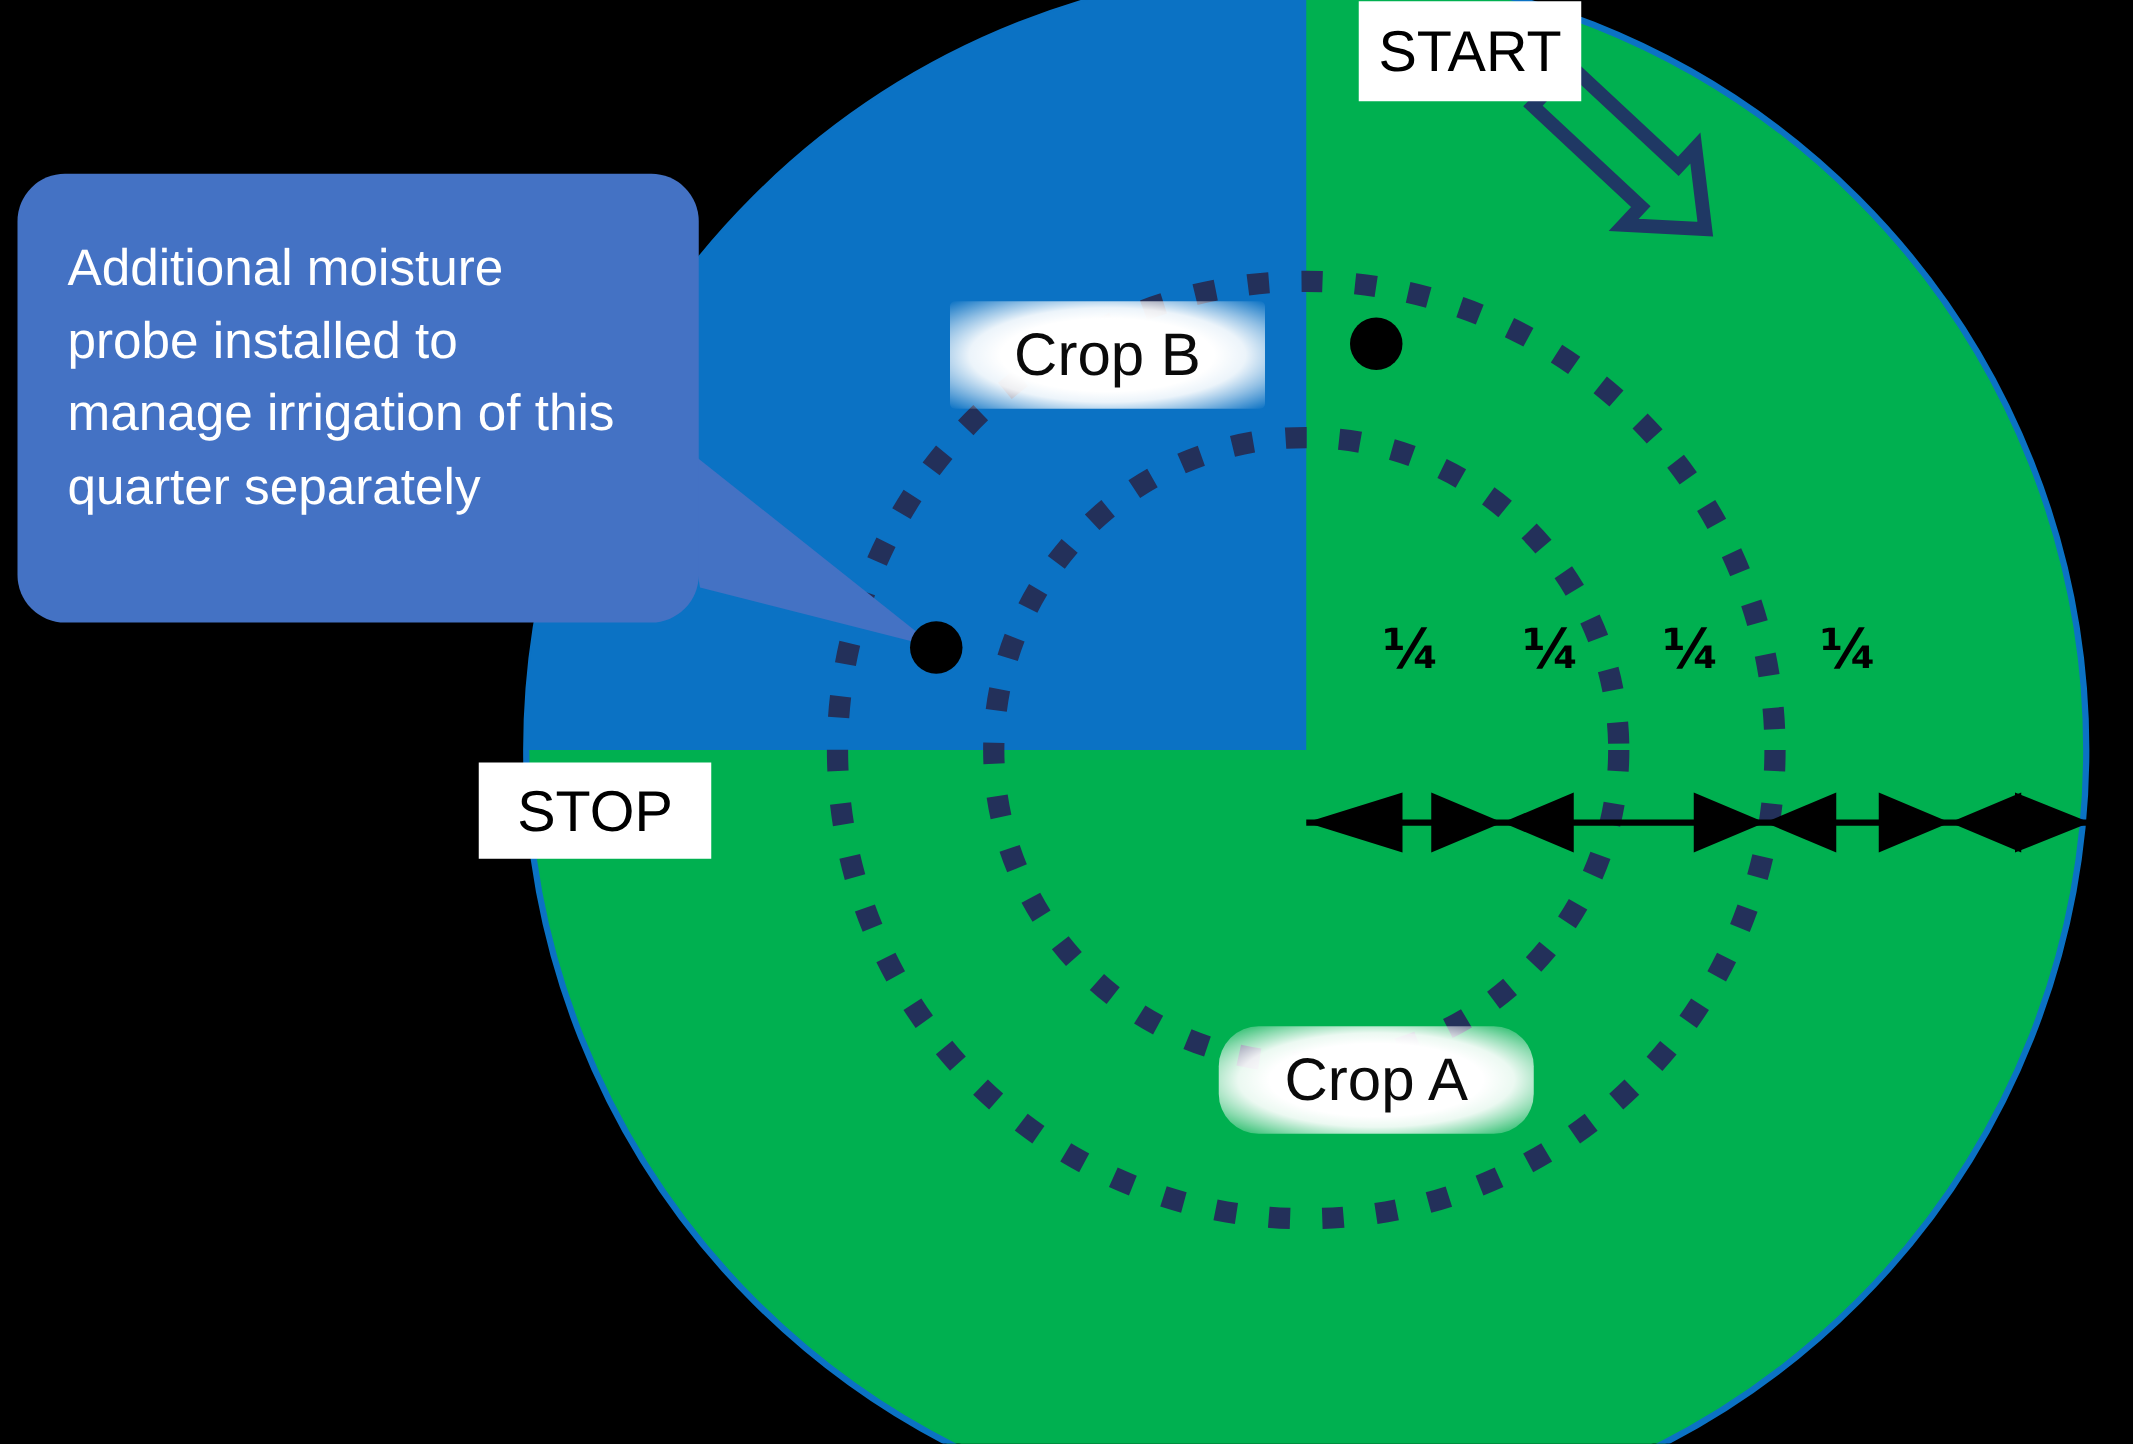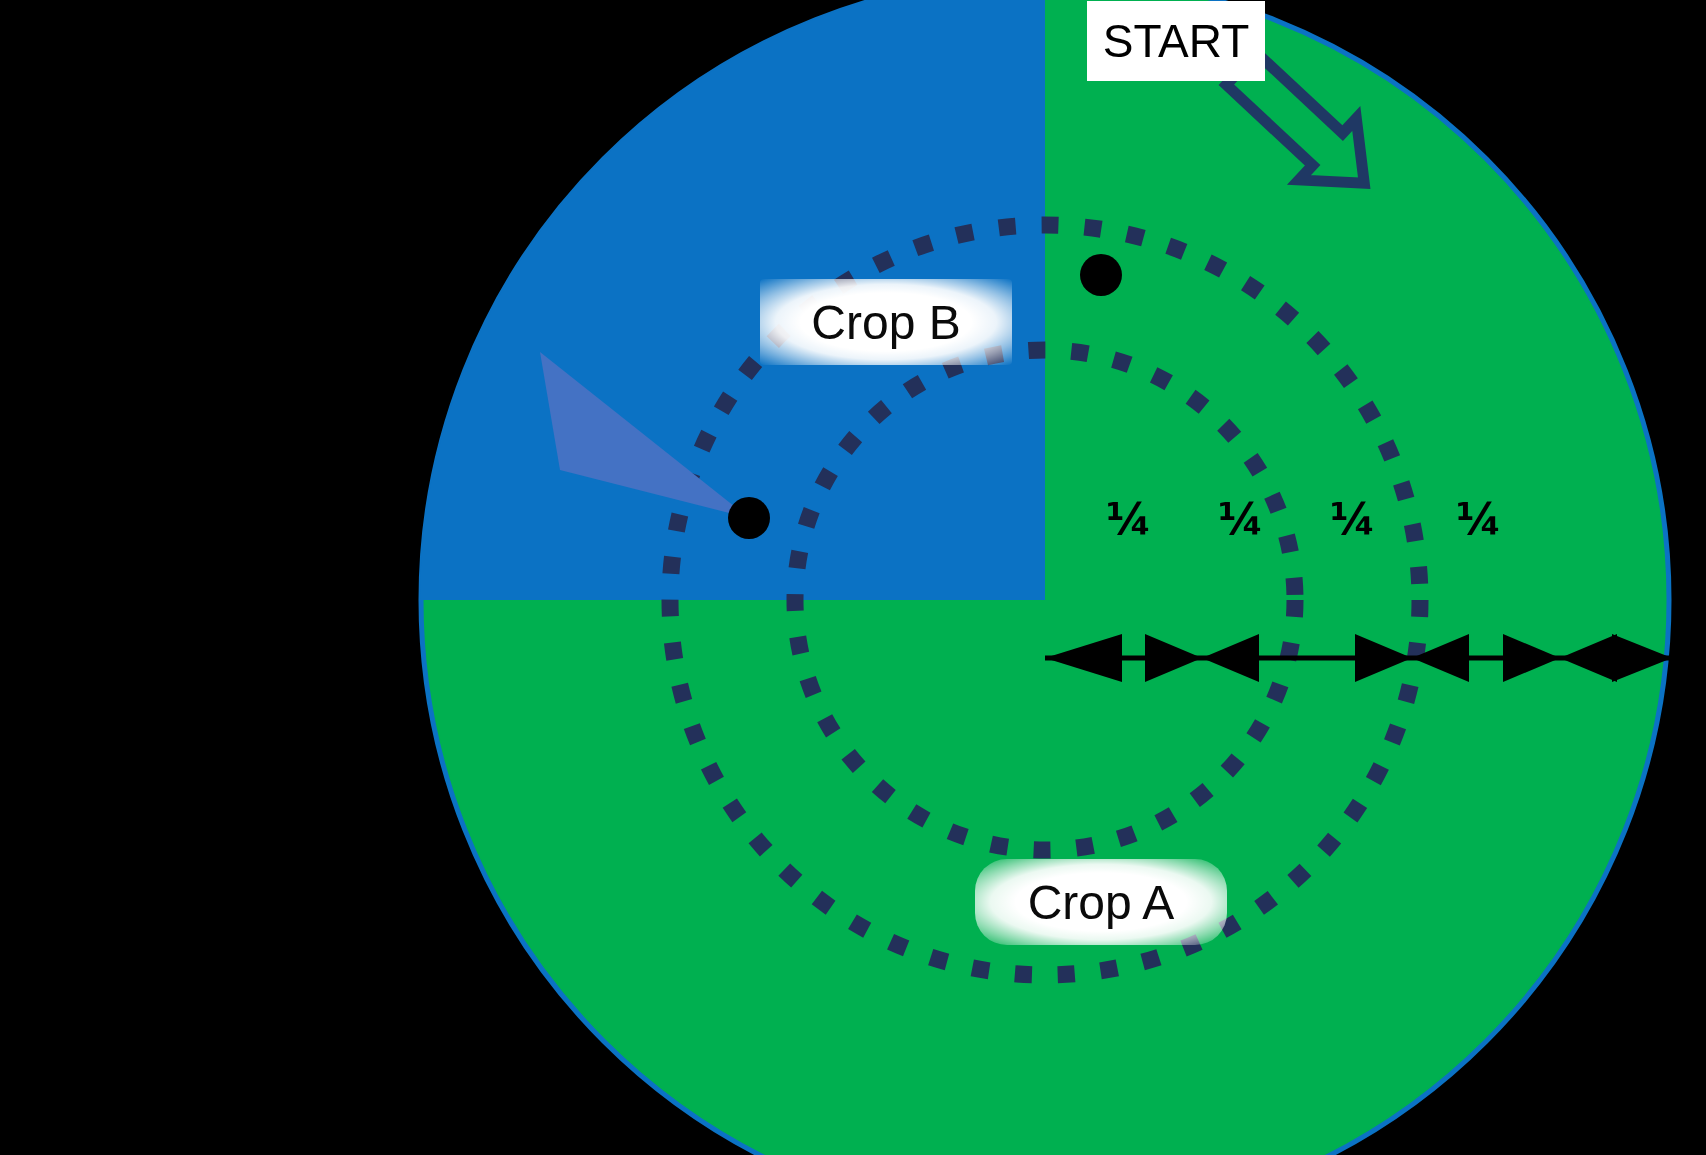--- a/index.html
+++ b/index.html
@@ -12,21 +12,21 @@
        line-height:1;display:flex;align-items:center;justify-content:center;}
 
   .glow{position:absolute;font-size:48px;color:#0a0a0a;white-space:nowrap;
         padding:6px 26px;border-radius:4px;
         background:radial-gradient(ellipse at center,
             rgba(255,255,255,1) 0%,
             rgba(255,255,255,1) 48%,
             rgba(255,255,255,0.92) 62%,
             rgba(255,255,255,0.55) 78%,
             rgba(255,255,255,0.0) 100%);
-        display:flex;align-items:center;justify-content:center;margin-top:38px;}
+        display:flex;align-items:center;justify-content:center;}
 
   .callout{position:absolute;left:14px;top:139px;width:545px;height:359px;
            background:#4472C4;border-radius:38px;box-sizing:border-box;
            padding:46px 40px 0 40px;color:#fff;font-size:41px;line-height:1.42;}
 
   .frac{position:absolute;font-size:44px;font-weight:bold;color:#000;
         font-family:"DejaVu Sans", sans-serif;white-space:nowrap;}
 </style>
 </head>
 <body>
@@ -77,23 +77,30 @@
       <polygon points="1560,658 1617,634 1617,682" stroke="none"></polygon>
 
       <polygon points="1672,658 1612,634 1612,682" stroke="none"></polygon>
     </g>
 
     <g transform="translate(1270,38) rotate(43)">
       <polygon points="0,20 118,20 118,0 168,42 118,84 118,64 0,64" fill="none" stroke="#1F3864" stroke-width="11" stroke-linejoin="miter"></polygon>
     </g>
   </svg>
 
+  <div class="callout">
+    <div>Additional moisture</div>
+    <div>probe installed to</div>
+    <div>manage irrigation of this</div>
+    <div>quarter separately</div>
+  </div>
 
   <div class="lbl" style="left:1071px;top:1px;width:178px;height:80px;margin-left:16px;">START</div>
 
+  <div class="lbl" style="left:383px;top:610px;width:186px;height:77px;">STOP</div>
 
   <div class="glow" style="left:760px;top:241px;width:200px;height:74px;">Crop B</div>
 
   <div class="glow" style="left:975px;top:821px;width:200px;height:74px;border-radius:32px;">Crop A</div>
 
   <div class="frac" style="left:1106px;top:494px;">¼</div>
   <div class="frac" style="left:1218px;top:494px;">¼</div>
   <div class="frac" style="left:1330px;top:494px;">¼</div>
   <div class="frac" style="left:1456px;top:494px;">¼</div>
 

